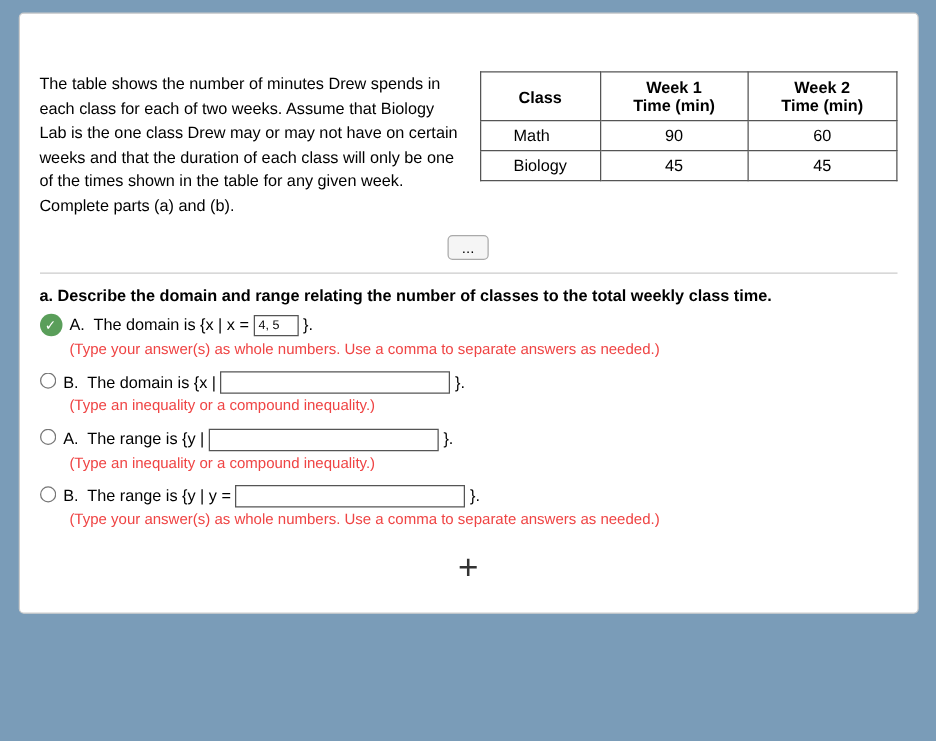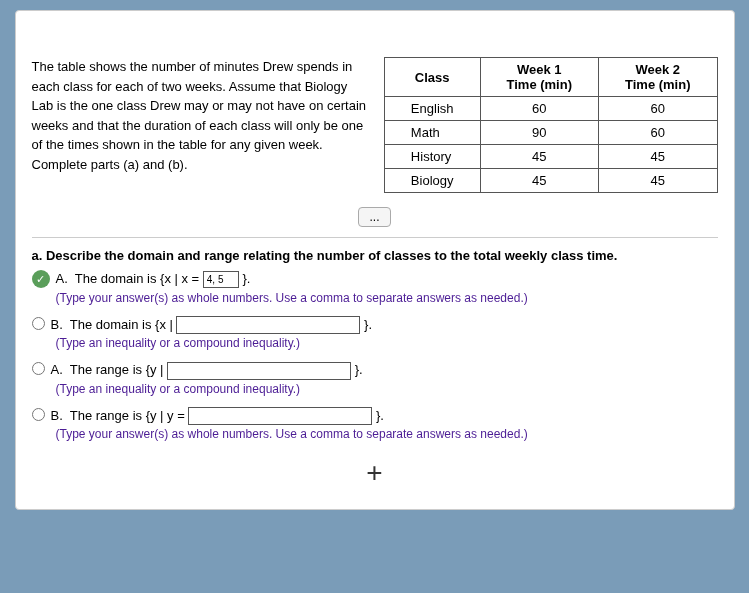--- a/index.html
+++ b/index.html
@@ -100,21 +100,21 @@
       font-size: 11px;
       flex-shrink: 0;
       margin-top: 1px;
     }
     .choice-label {
       font-size: 13px;
       line-height: 1.5;
     }
     .choice-sub {
       font-size: 12px;
-      color: #4c1d95;
+      color: #ef4444;
       margin-left: 24px;
       margin-top: 1px;
     }
     .answer-box {
       display: inline-block;
       border: 1px solid #555;
       min-width: 36px;
       min-height: 16px;
       background: #fff;
       vertical-align: middle;
@@ -153,34 +153,24 @@
     <div class="table-container">
       <table>
         <thead>
           <tr>
             <th>Class</th>
             <th>Week 1<br>Time (min)</th>
             <th>Week 2<br>Time (min)</th>
           </tr>
         </thead>
         <tbody id="table-body">
-        <tr>
-              <td>English</td>
-              <td>60</td>
-              <td>60</td>
-            </tr>
             <tr>
               <td>Math</td>
               <td>90</td>
               <td>60</td>
-            </tr>
-            <tr>
-              <td>History</td>
-              <td>45</td>
-              <td>45</td>
             </tr>
             <tr>
               <td>Biology</td>
               <td>45</td>
               <td>45</td>
             </tr>
           </tbody>
       </table>
     </div>
   </div>

